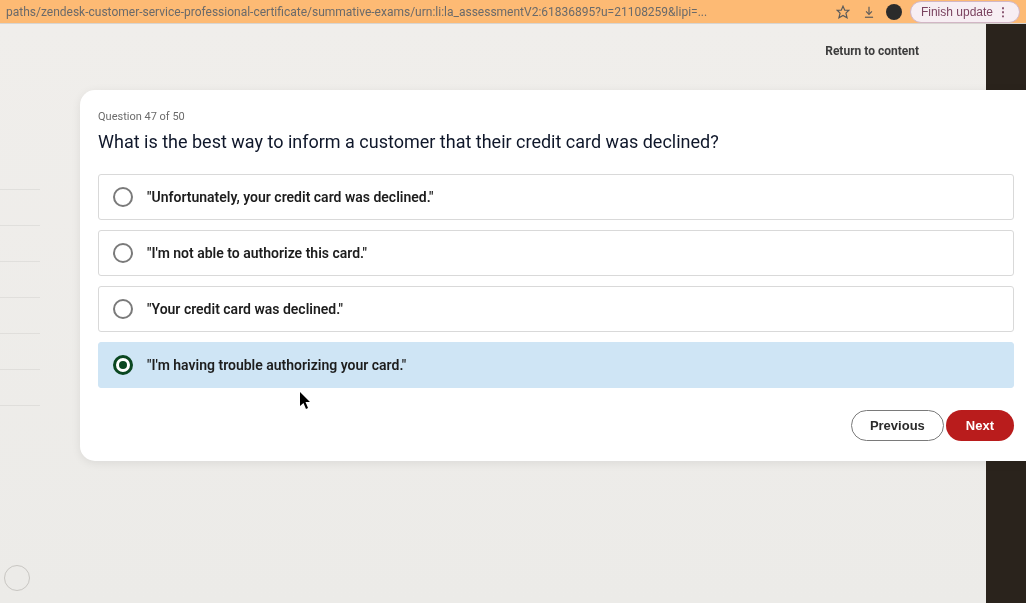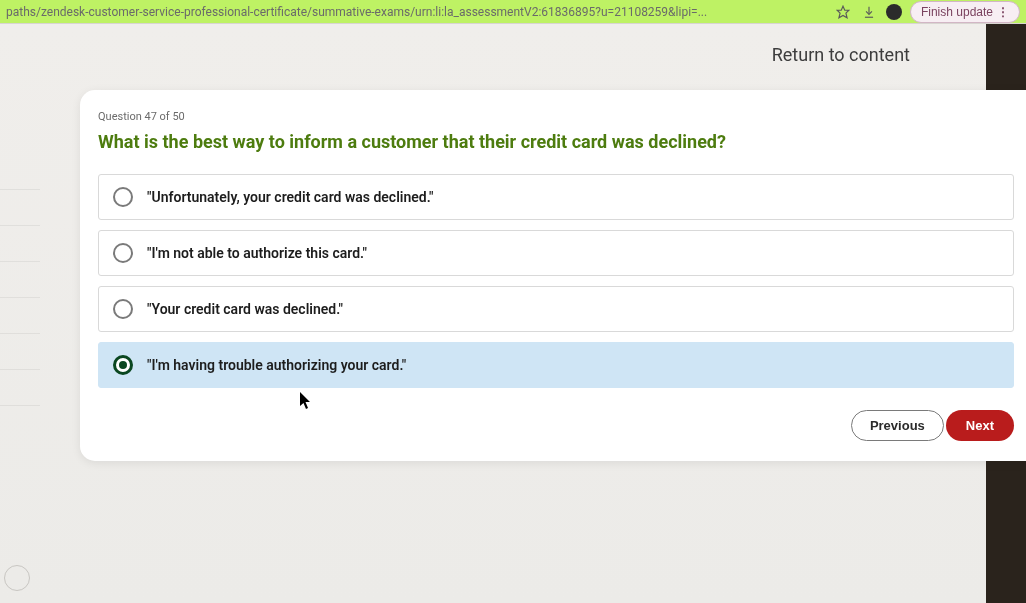--- a/index.html
+++ b/index.html
@@ -4,21 +4,21 @@
 <style>
   * { box-sizing: border-box; margin: 0; padding: 0; }
   html, body { width: 1026px; height: 603px; overflow: hidden; font-family: -apple-system, BlinkMacSystemFont, "Segoe UI", Roboto, Arial, sans-serif; }
   body { background: linear-gradient(90deg, #dedcd9 0%, #e6e3df 60%, #2a231c 98%); }
 
   
   .browser-strip {
     height: 24px;
     display: flex;
     align-items: center;
-    background: #bef264;
+    background: #fdba74;
     padding: 0 6px;
     gap: 8px;
     font-size: 12px;
     color: #5a5a5a;
     border-bottom: 1px solid #d8d5d1;
   }
   .url-fragment {
     flex: 1;
     white-space: nowrap;
     overflow: hidden;
@@ -47,39 +47,39 @@
     position: relative;
     width: 100%;
     height: 579px;
     background: linear-gradient(180deg, #f0eeeb 0%, #ecebe8 100%);
   }
   .right-dark { position:absolute; right:0; top:0; bottom:0; width:40px; background:#2a231c; }
 
   .return-bar {
     position: absolute;
     top: 20px;
-    right: 116px;
-    font-size: 18px;
-    font-weight: 400;
+    right: 107px;
+    font-size: 12px;
+    font-weight: 700;
     color: #3d3d3d;
   }
 
   .quiz-card {
     position: absolute;
     left: 80px;
     top: 66px;
     width: 960px;
     background: #ffffff;
     border-radius: 15px;
     box-shadow: 0 2px 10px rgba(0,0,0,0.08);
     padding: 20px 26px 20px 18px;
   }
 
   .q-counter { font-size: 11px; color: #6b6b6b; margin-bottom: 8px; }
-  .q-text { font-size: 18px; font-weight: 700; color: #4d7c0f; margin-bottom: 22px; }
+  .q-text { font-size: 18px; font-weight: 400; color: #0f172a; margin-bottom: 22px; }
 
   .option {
     border: 1px solid #d9d9d9;
     border-radius: 3px;
     padding: 12px 14px;
     margin-bottom: 10px;
     display: flex;
     align-items: center;
     gap: 14px;
     background: #fff;

